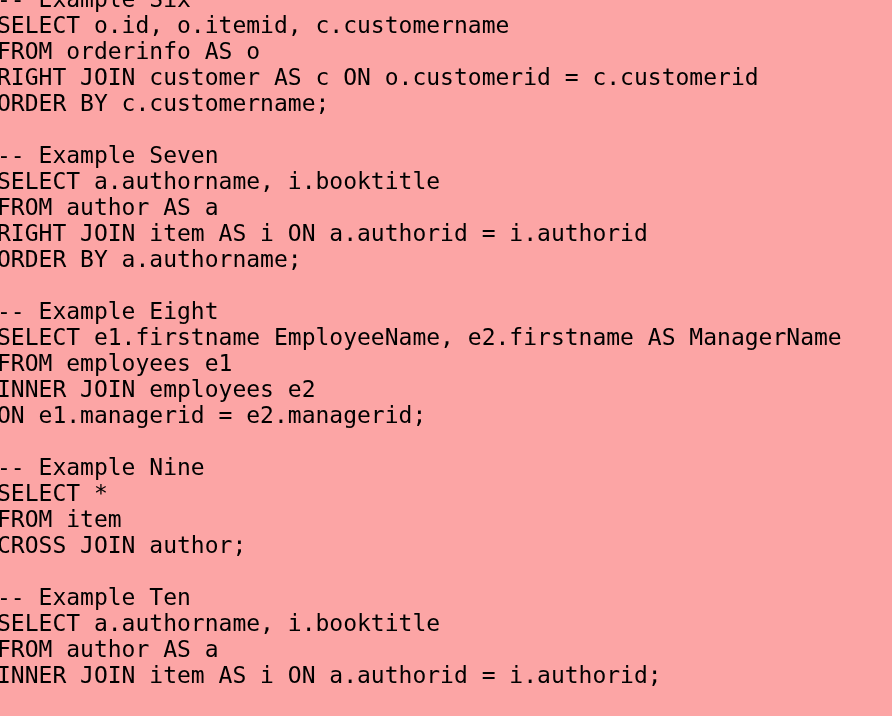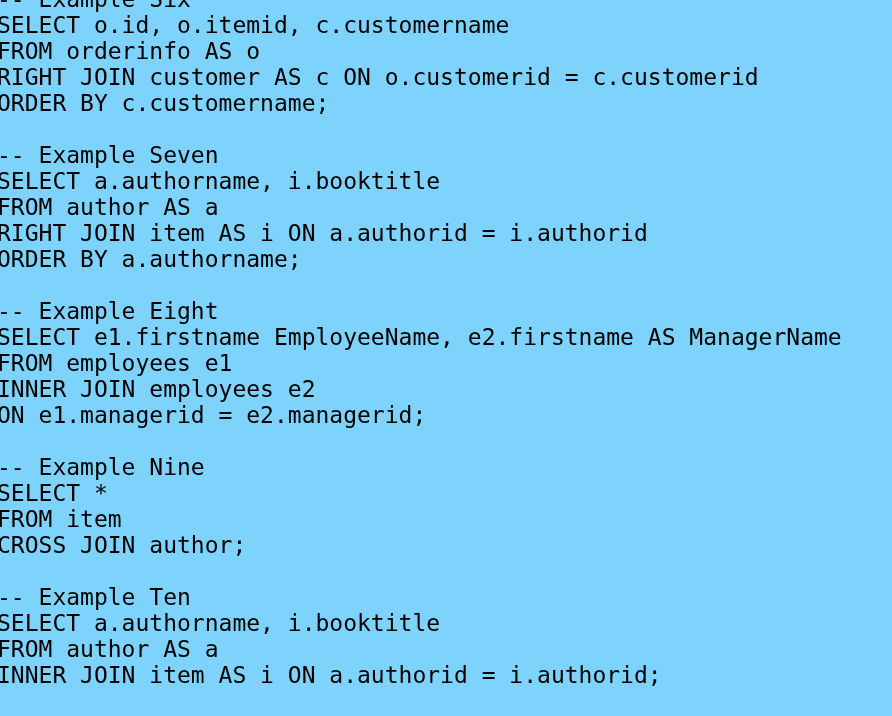--- a/index.html
+++ b/index.html
@@ -38,15 +38,15 @@
   }
   .code-line {
     display: block;
     height: 26px;
     white-space: pre;
   }
 </style>
 </head>
 <body style="background: rgb(255, 255, 255);">
 
-<div id="code-viewport" style="background: #7dd3fc;">
+<div id="code-viewport" style="background: #fca5a5;">
   <pre id="code-block" style="font-size: 23px; line-height: 26px; color: rgb(0, 0, 0); left: -3px; top: -14px;"><span class="code-line">-- Example Six</span><span class="code-line">SELECT o.id, o.itemid, c.customername</span><span class="code-line">FROM orderinfo AS o</span><span class="code-line">RIGHT JOIN customer AS c ON o.customerid = c.customerid</span><span class="code-line">ORDER BY c.customername;</span><span class="code-line"></span><span class="code-line">-- Example Seven</span><span class="code-line">SELECT a.authorname, i.booktitle</span><span class="code-line">FROM author AS a</span><span class="code-line">RIGHT JOIN item AS i ON a.authorid = i.authorid</span><span class="code-line">ORDER BY a.authorname;</span><span class="code-line"></span><span class="code-line">-- Example Eight</span><span class="code-line">SELECT e1.firstname EmployeeName, e2.firstname AS ManagerName</span><span class="code-line">FROM employees e1</span><span class="code-line">INNER JOIN employees e2</span><span class="code-line">ON e1.managerid = e2.managerid;</span><span class="code-line"></span><span class="code-line">-- Example Nine</span><span class="code-line">SELECT *</span><span class="code-line">FROM item</span><span class="code-line">CROSS JOIN author;</span><span class="code-line"></span><span class="code-line">-- Example Ten</span><span class="code-line">SELECT a.authorname, i.booktitle</span><span class="code-line">FROM author AS a</span><span class="code-line">INNER JOIN item AS i ON a.authorid = i.authorid;</span><span class="code-line"></span><span class="code-line">-- Example Eleven</span></pre>
 </div>
 
 </body></html>

